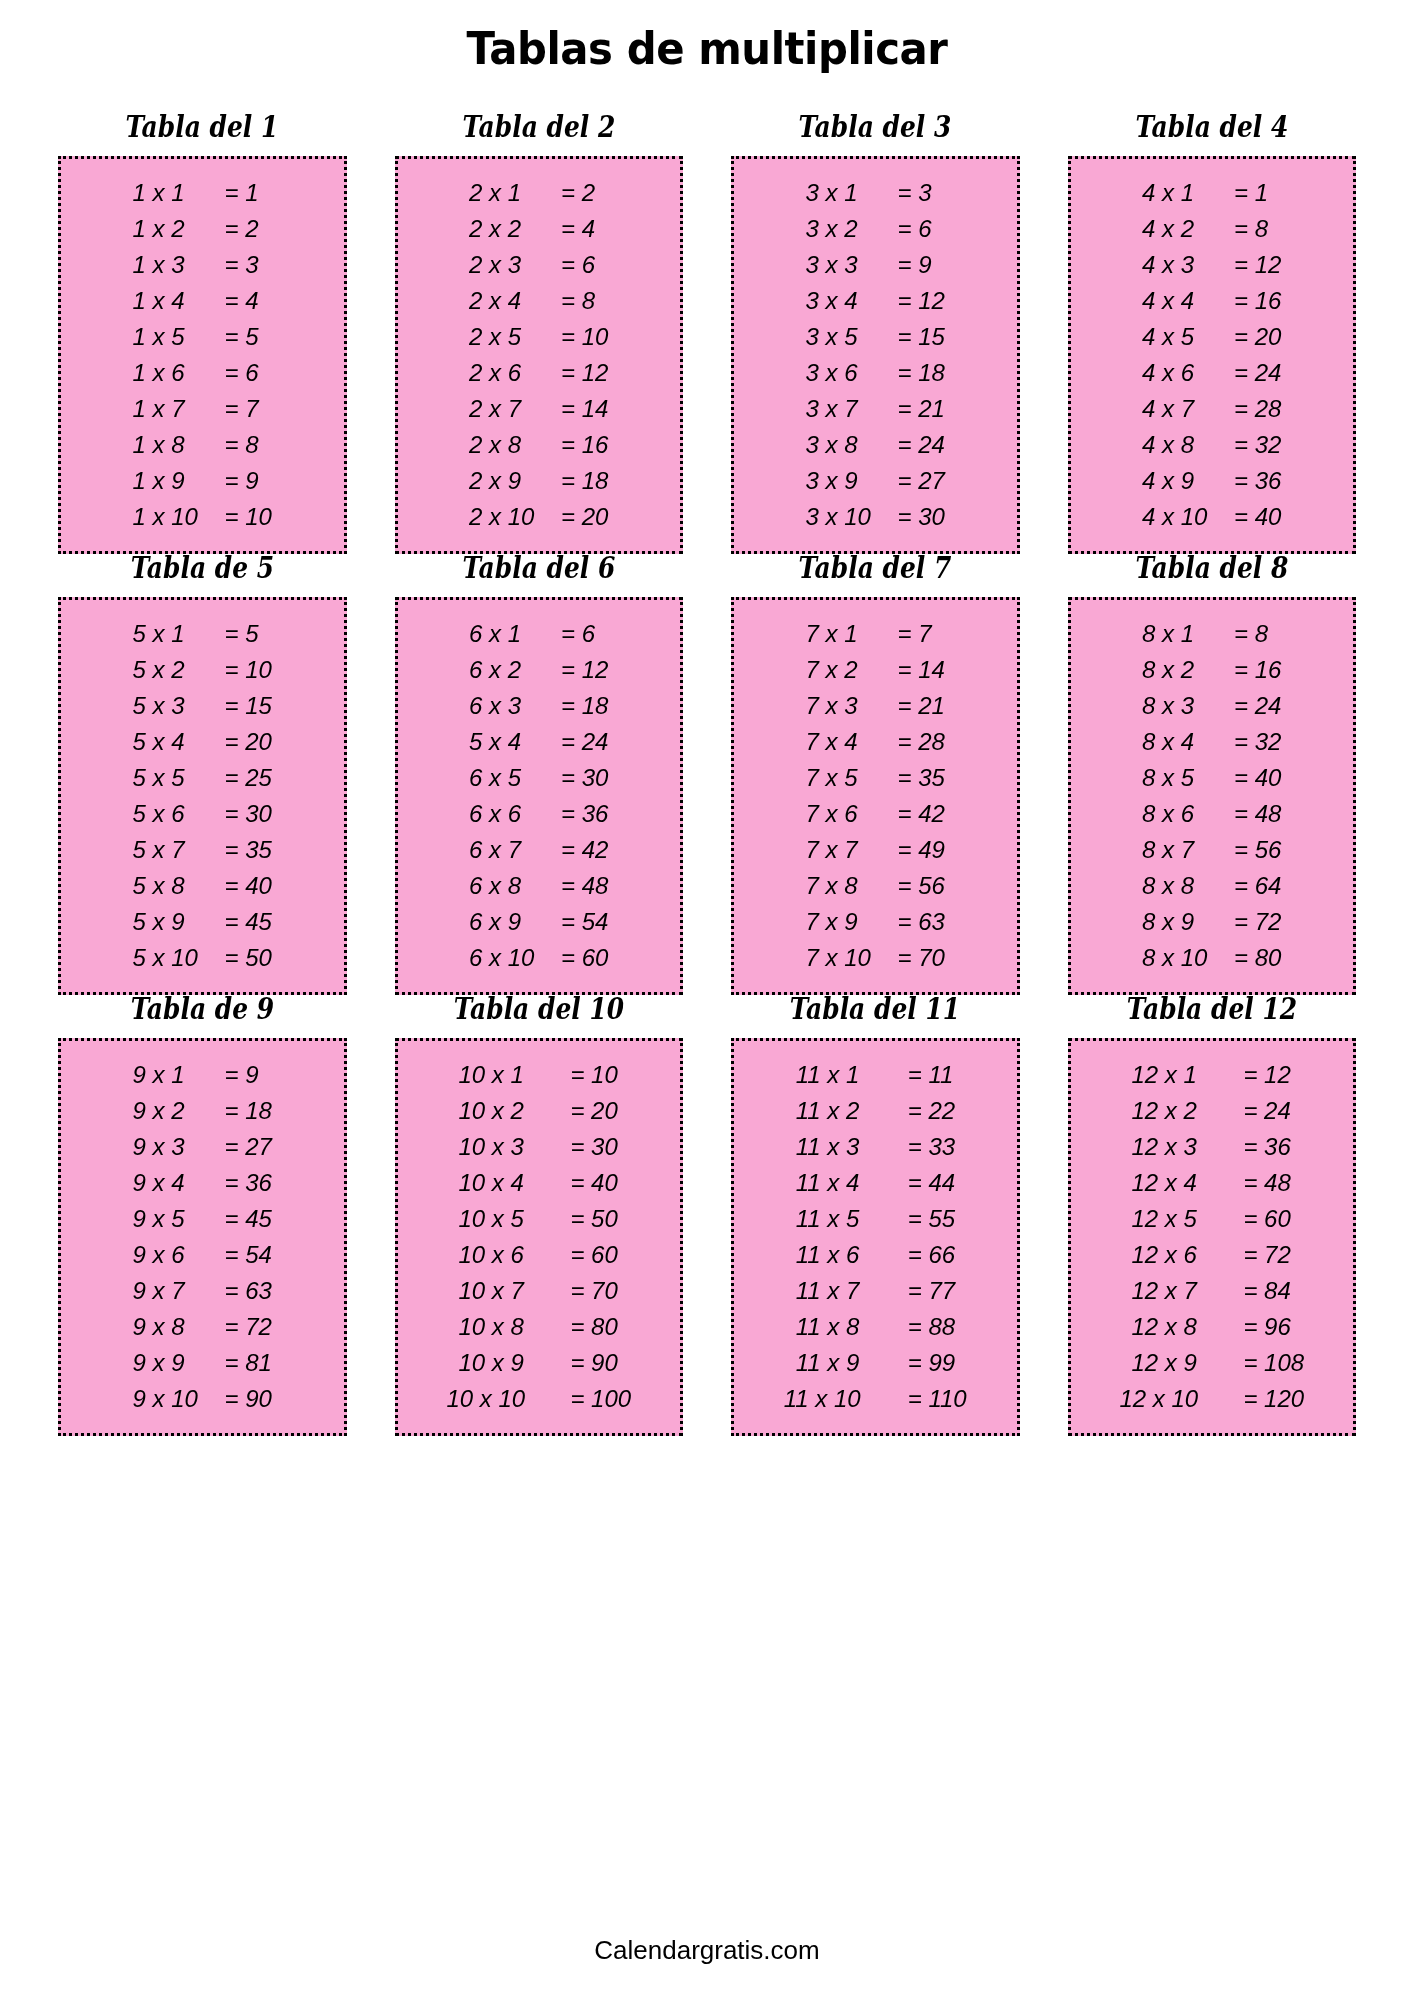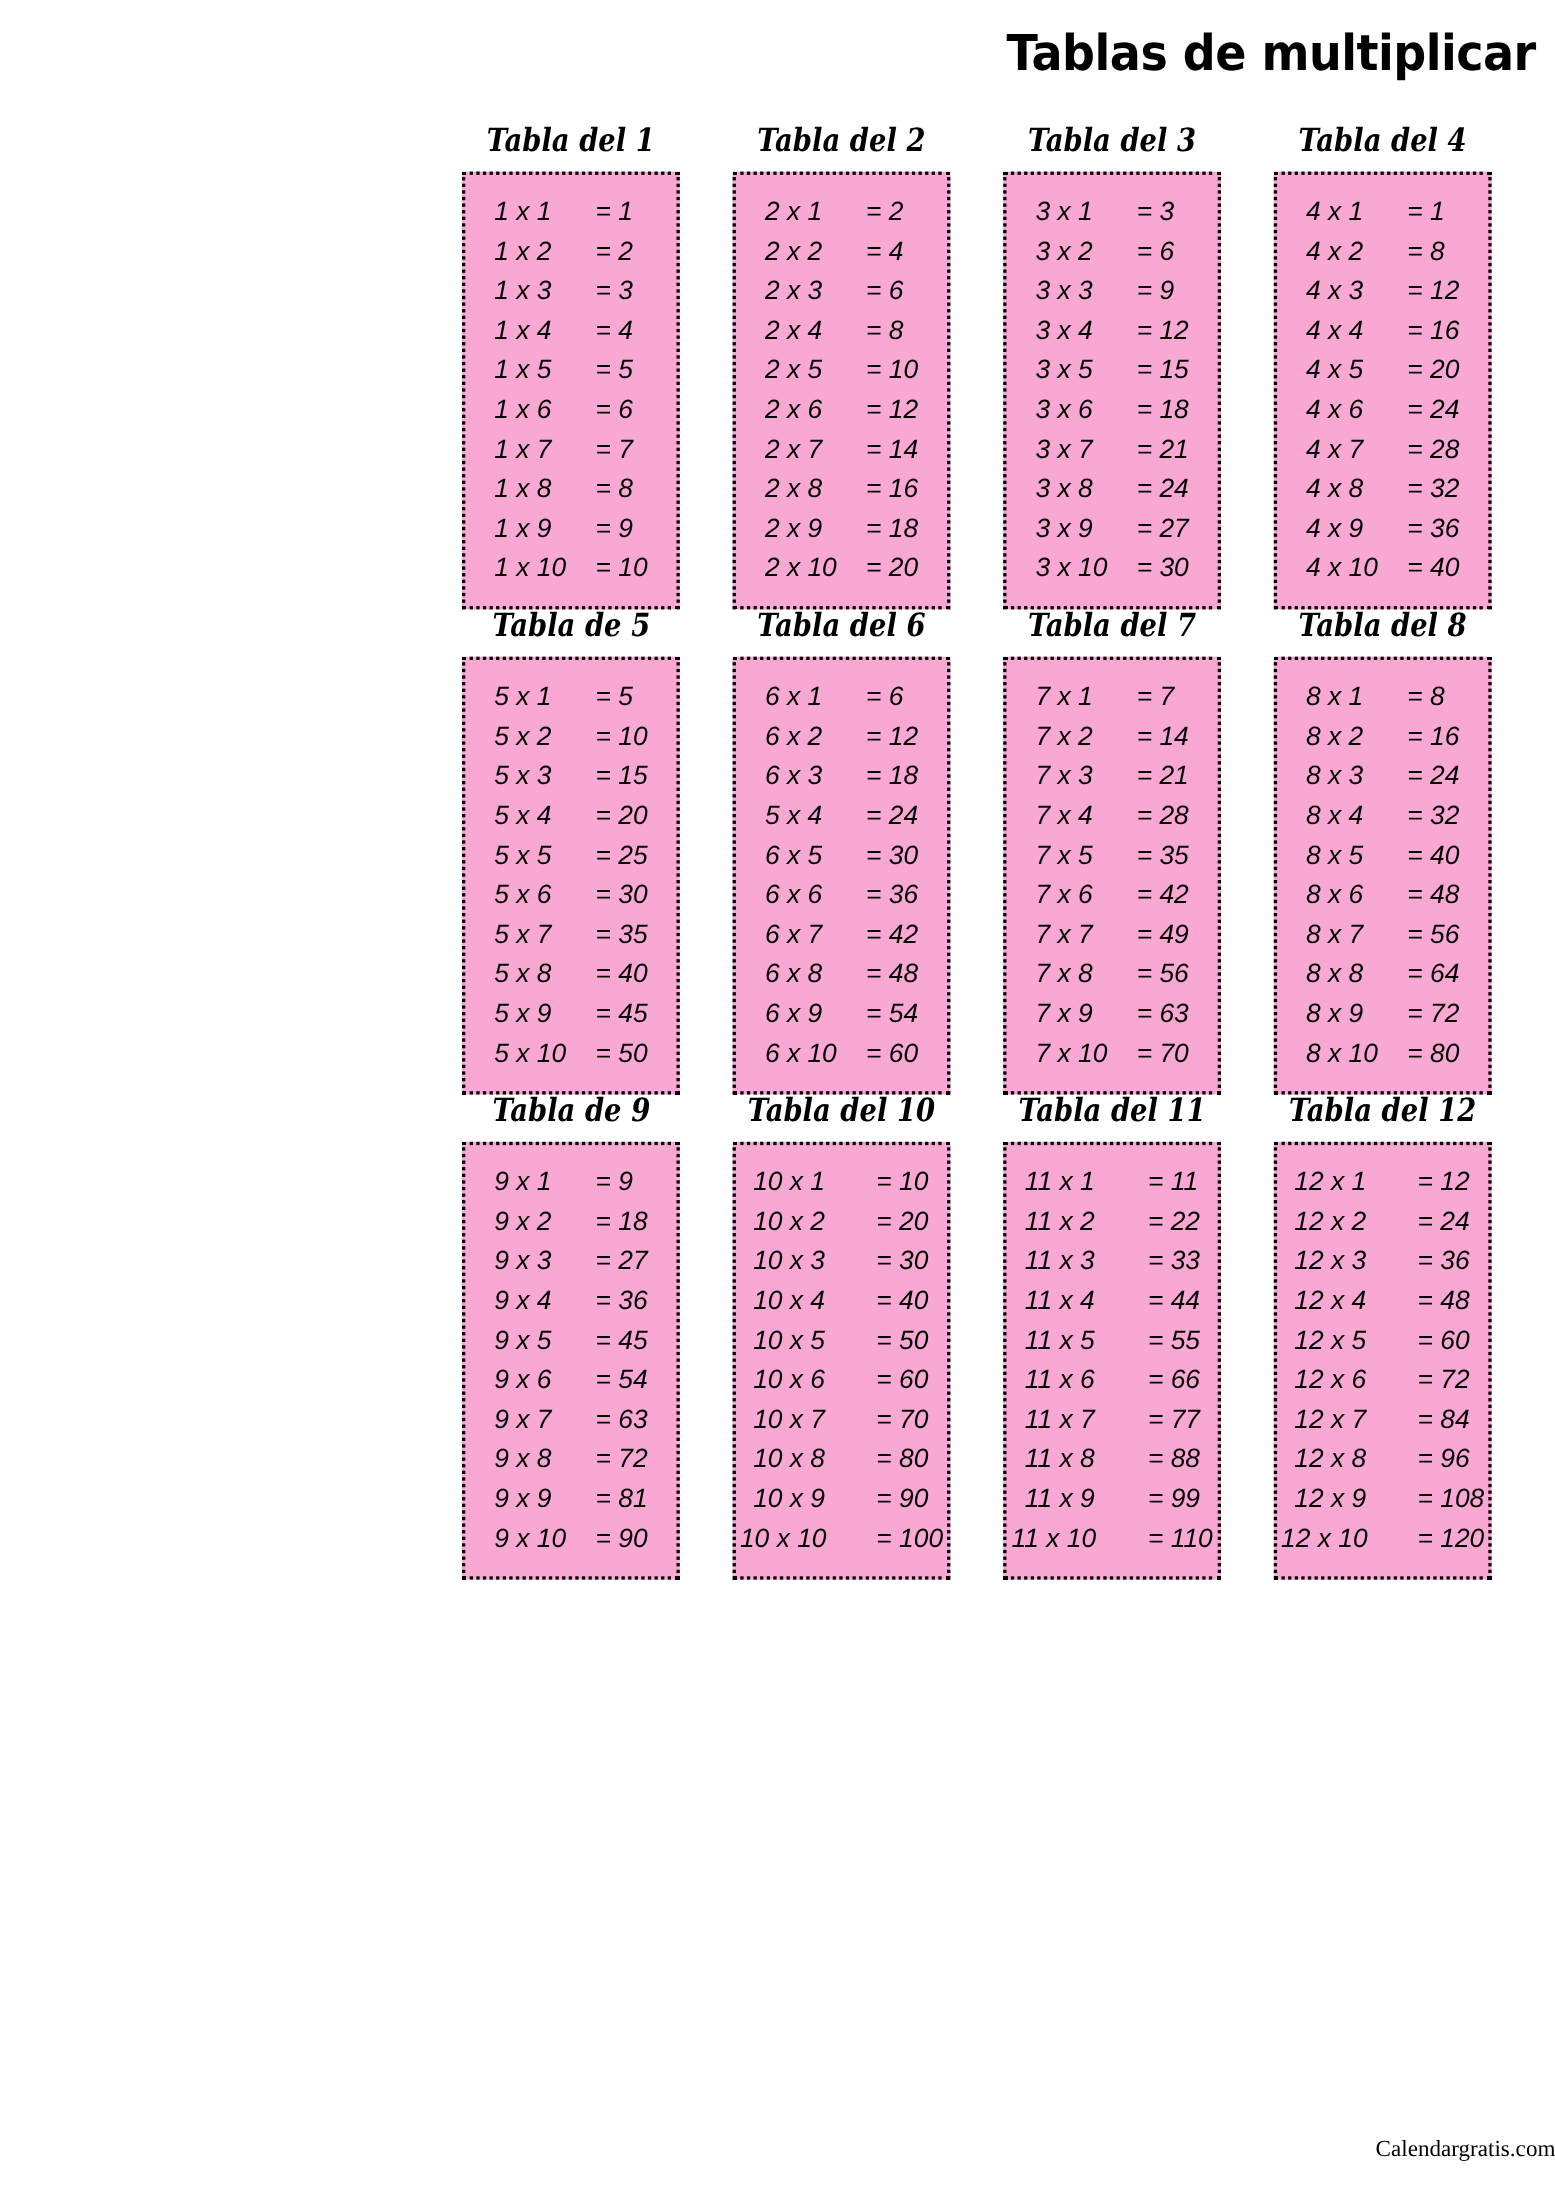--- a/index.html
+++ b/index.html
@@ -16,21 +16,20 @@
     position: relative;
     overflow: hidden;
   }
 
   .page {
     width: 1414px;
     height: 2000px;
     padding: 0;
     display: flex;
     flex-direction: column;
-    align-items: flex-end;
   }
 
   
   .page-title {
     text-align: center;
     font-family: "DejaVu Sans", sans-serif;
     font-weight: bold;
     font-size: 45px;
     letter-spacing: -0.5px;
     margin-top: 22px;
@@ -104,22 +103,22 @@
 
   .equals {
     display: inline-block;
     padding-left: 6px;
   }
 
   
   .footer {
     margin-top: auto;
     text-align: center;
-    font-family: Liberation Serif, serif;
-    font-size: 21px;
+    font-family: Liberation Sans, sans-serif;
+    font-size: 26px;
     padding-bottom: 34px;
     color: #000;
   }
 </style>
 </head>
 <body>
 
 <div class="page">
 
   <h1 class="page-title">Tablas de multiplicar</h1>

